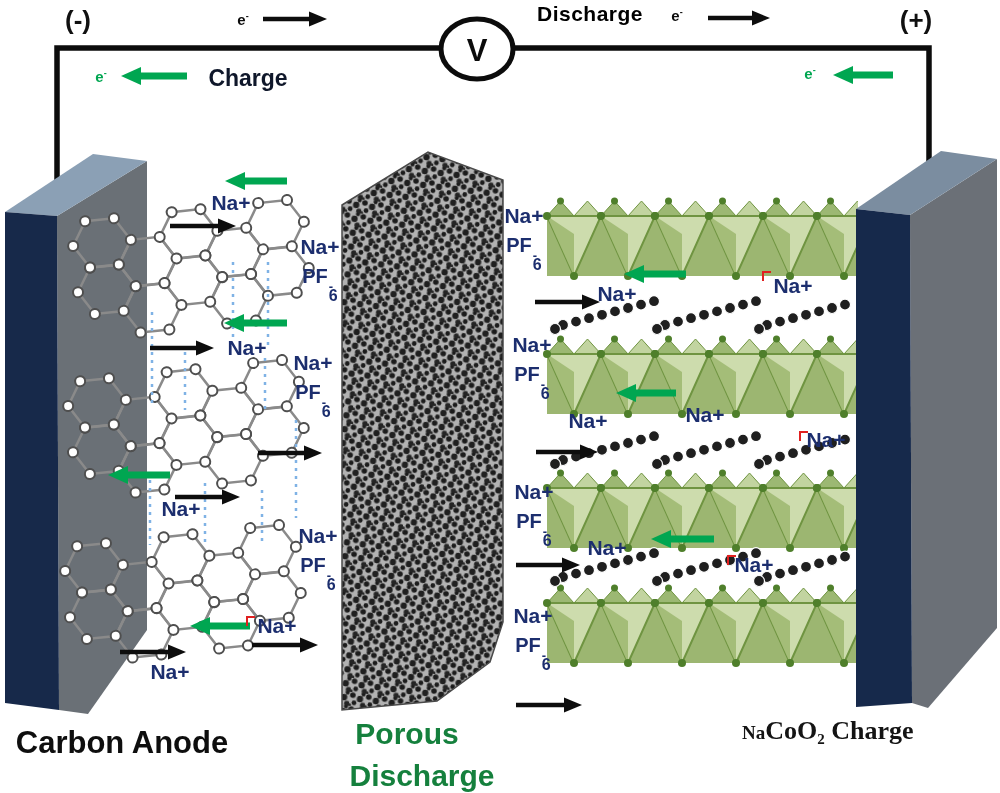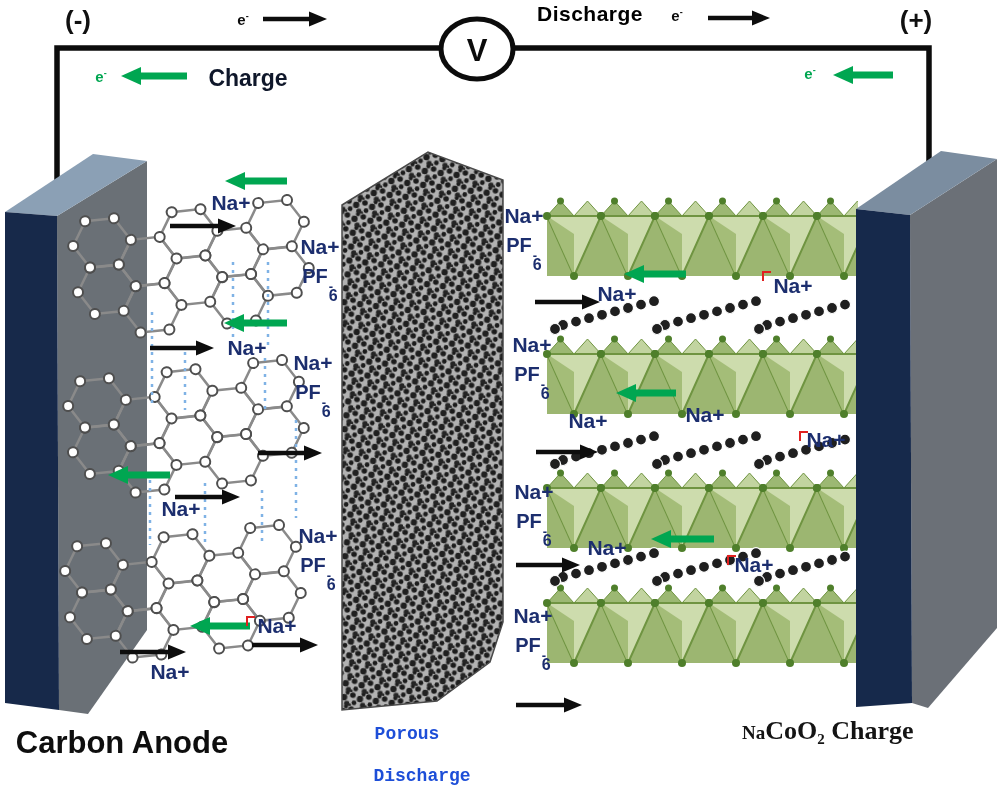--- a/index.html
+++ b/index.html
@@ -17,21 +17,21 @@
   .electron.g{color:#00a651;}
   .electron sup{font-size:9px;}
   .na{font-size:21px;color:#1c2e6e;}
   .pair{font-size:21px;color:#1c2e6e;text-align:left;}
   .pair .pf-line{font-size:20px;margin-top:9px;text-align:center;}
   .pf-stack{display:inline-flex;flex-direction:column;align-items:flex-start;
             vertical-align:-8px;line-height:0.62;margin-left:1px;}
   .pf-sup{font-size:13px;}
   .pf-sub{font-size:16px;}
   .anode-name{font-size:31px;color:#0e0e0e;}
-  .sep-name{font-family:Liberation Mono, monospace;font-size:18px;color:#1d4ed8;}
+  .sep-name{font-family:Liberation Sans, sans-serif;font-size:30px;color:#15803d;}
   .cathode-name{position:absolute;left:742px;top:716px;white-space:nowrap;color:#141414;}
   .cathode-name .p-na{font-family:Liberation Serif, serif;font-weight:bold;font-size:19px;}
   .cathode-name .p-serif{font-family:"Liberation Serif",serif;font-weight:bold;font-size:26px;}
   .cathode-name .p-sub{font-family:"Liberation Serif",serif;font-weight:bold;font-size:15px;vertical-align:-5px;}
 </style>
 </head>
 <body>
 
 <div id="canvas">
 

